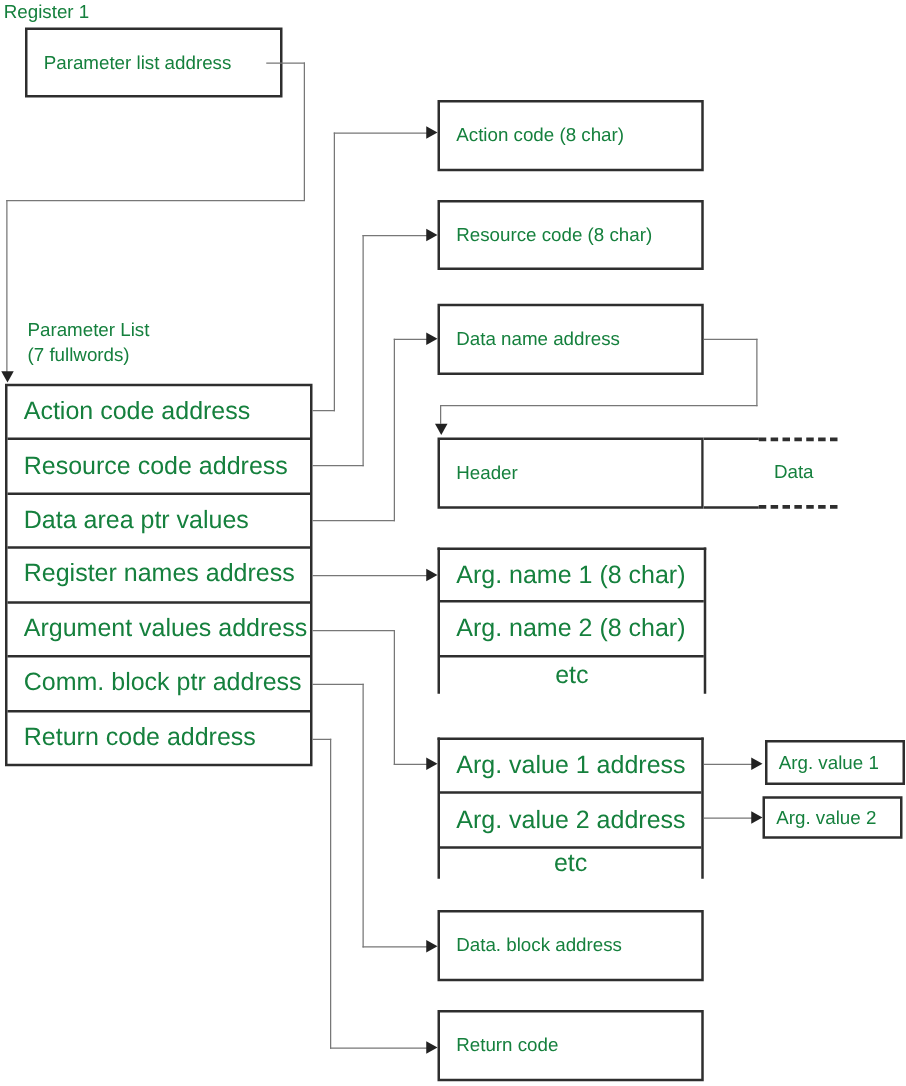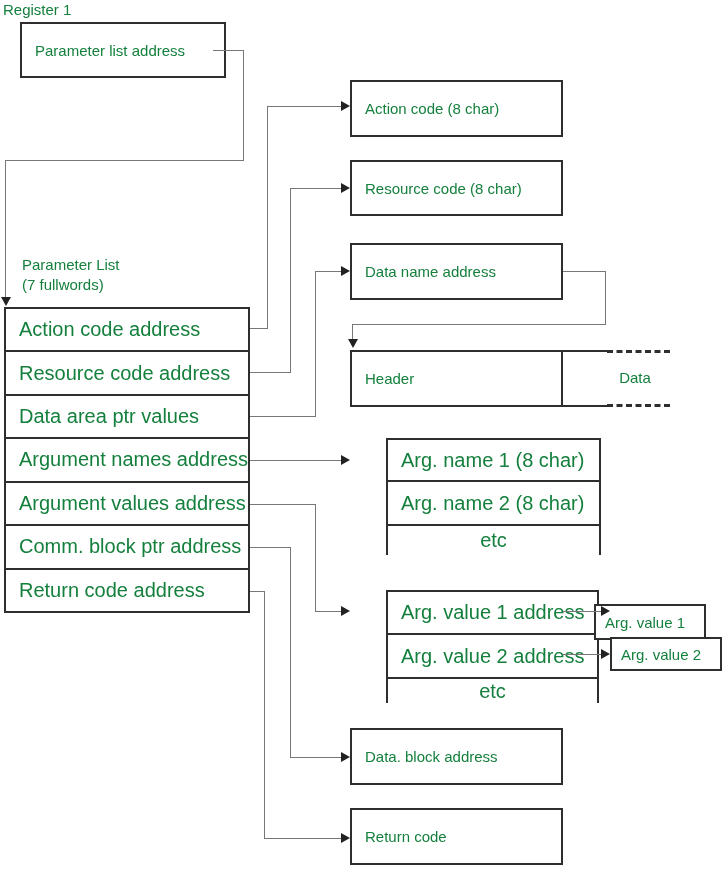--- a/index.html
+++ b/index.html
@@ -9,21 +9,21 @@
   }
   .lbl { position:absolute; font-size:15px; line-height:18px; white-space:nowrap; }
   .box {
     position:absolute; box-sizing:border-box; border:2px solid #2e2e2e; background:#fff;
     display:flex; align-items:center; padding-left:13px; font-size:15px; white-space:nowrap;
   }
   .stack {
     position:absolute; box-sizing:border-box; border:2px solid #2e2e2e; background:#fff;
     display:flex; flex-direction:column; font-size:20px;
   }
-  .stack.open-bottom { border-bottom:none;margin-left:36px; }
+  .stack.open-bottom { border-bottom:none; }
   .stack .row {
     box-sizing:border-box; display:flex; align-items:center; padding-left:13px; white-space:nowrap;
   }
   .stack .row + .row { border-top:2px solid #2e2e2e; }
   .stack .row.center { justify-content:center; padding-left:0; }
   .plist .row { flex:1; }
   .hline, .vline { position:absolute; background:#777; }
   .hline { height:1px; }
   .vline { width:1px; }
   .arrow-r {
@@ -53,21 +53,21 @@
   <div class="lbl" style="left:3px; top:1px;">Register 1</div>
   <div class="box" style="left:20px; top:22px; width:206px; height:56px;">Parameter list address</div>
 
   <div class="lbl" style="left:22px; top:256px;">Parameter List</div>
   <div class="lbl" style="left:22px; top:276px;">(7 fullwords)</div>
 
   <div class="stack plist" style="left:4px; top:307px; width:246px; height:306px;">
     <div class="row">Action code address</div>
     <div class="row">Resource code address</div>
     <div class="row">Data area ptr values</div>
-    <div class="row">Argument names address</div>
+    <div class="row">Register names address</div>
     <div class="row">Argument values address</div>
     <div class="row">Comm. block ptr address</div>
     <div class="row">Return code address</div>
   </div>
 
   <div class="box" style="left:350px; top:80px; width:213px; height:57px;">Action code (8 char)</div>
 
   <div class="box" style="left:350px; top:160px; width:213px; height:56px;">Resource code (8 char)</div>
 
   <div class="box" style="left:350px; top:243px; width:213px; height:57px;">Data name address</div>
@@ -82,21 +82,21 @@
     <div class="row" style="height:44px;">Arg. name 2 (8 char)</div>
     <div class="row center" style="flex:1;">etc</div>
   </div>
 
   <div class="stack open-bottom" style="left:350px; top:590px; width:213px; height:113px;">
     <div class="row" style="height:41px;">Arg. value 1 address</div>
     <div class="row" style="height:44px;">Arg. value 2 address</div>
     <div class="row center" style="flex:1;">etc</div>
   </div>
 
-  <div class="box" style="left:594px; top:592px; width:112px; height:36px; padding-left:9px;margin-top:12px;">Arg. value 1</div>
+  <div class="box" style="left:612px; top:592px; width:112px; height:36px; padding-left:9px;">Arg. value 1</div>
   <div class="box" style="left:610px; top:637px; width:112px; height:34px; padding-left:9px;">Arg. value 2</div>
 
   <div class="box" style="left:350px; top:728px; width:213px; height:57px;">Data. block address</div>
 
   <div class="box" style="left:350px; top:808px; width:213px; height:57px;">Return code</div>
 
   <div class="hline" style="left:213px; top:50px; width:31px;"></div>
   <div class="vline" style="left:243px; top:50px; height:110px;"></div>
   <div class="hline" style="left:5px; top:160px; width:239px;"></div>
   <div class="vline" style="left:5px; top:160px; height:138px;"></div>

